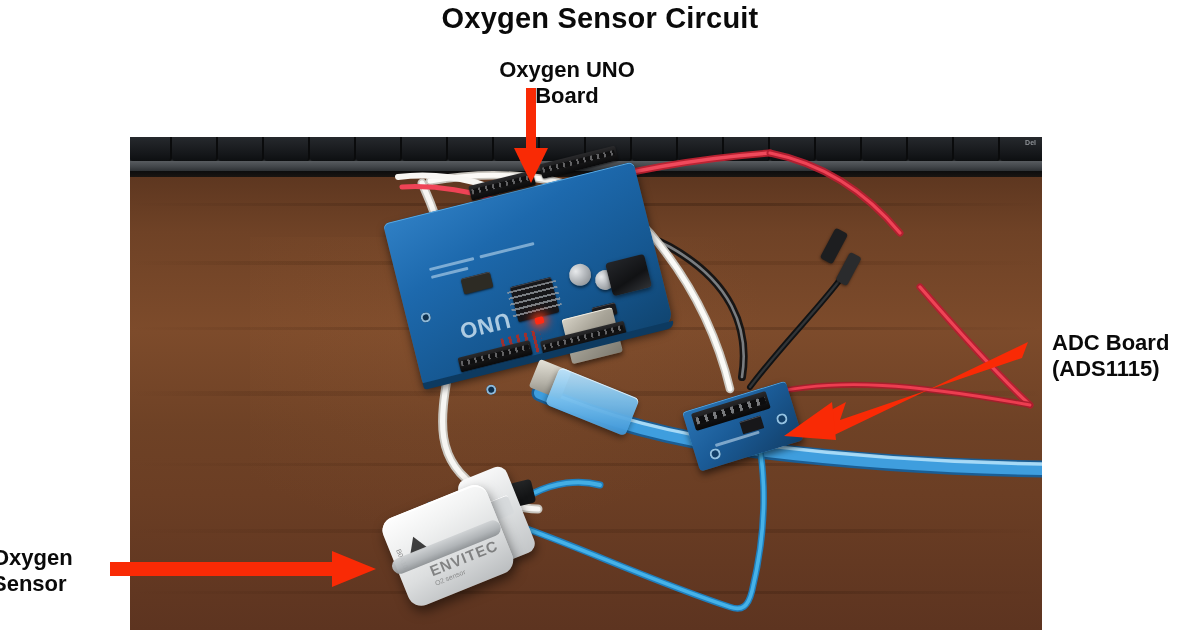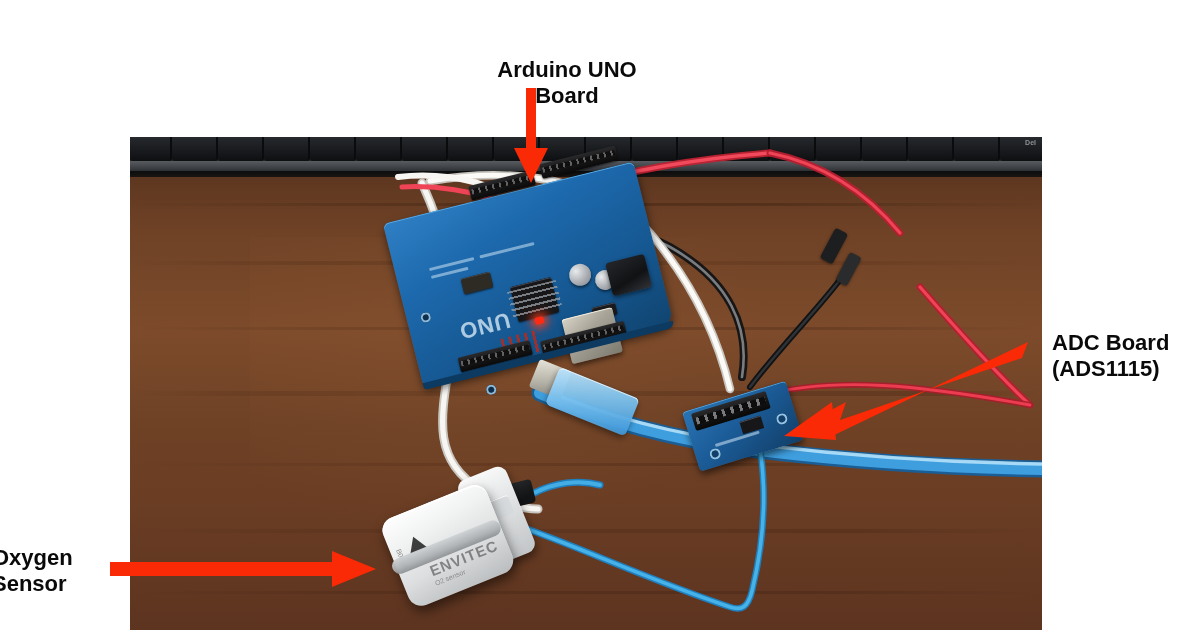--- a/index.html
+++ b/index.html
@@ -265,20 +265,21 @@
     transform:rotate(22deg);transform-origin:0 0;
     background:linear-gradient(160deg,#e6e3d9 0%,#b3b0a6 60%,#87857c 100%);
     border-radius:3px;
   }
 </style>
 </head>
 <body>
 
 <div class="stage">
 
+  <div class="title">Oxygen Sensor Circuit</div>
 
   <div class="photo">
 
     <div class="kb">
       <div class="kb-keys">
         <div class="key" style="left:0px;width:40px;"></div>
         <div class="key" style="left:42px;"></div>
         <div class="key" style="left:88px;"></div>
         <div class="key" style="left:134px;"></div>
         <div class="key" style="left:180px;"></div>
@@ -409,21 +410,21 @@
         <div class="o2-warn"></div>
         <div class="o2-txt">ENVITEC</div>
         <div class="o2-txt2">O2 sensor</div>
         <div class="o2-code">B0A10</div>
       </div>
       <div class="o2-ring"></div>
     </div>
 
   </div>
 
-  <div class="label" id="lbl-arduino">Arduino UNO
+  <div class="label" id="lbl-arduino">Oxygen UNO
 Board</div>
   <svg class="arrow" id="arw-arduino" viewBox="0 0 46 95">
     <g fill="#f92a05">
       <rect x="18" y="0" width="10" height="68"></rect>
       <polygon points="23,95 6,60 40,60"></polygon>
     </g>
   </svg>
 
   <div class="label" id="lbl-adc">ADC Board
 (ADS1115)</div>

